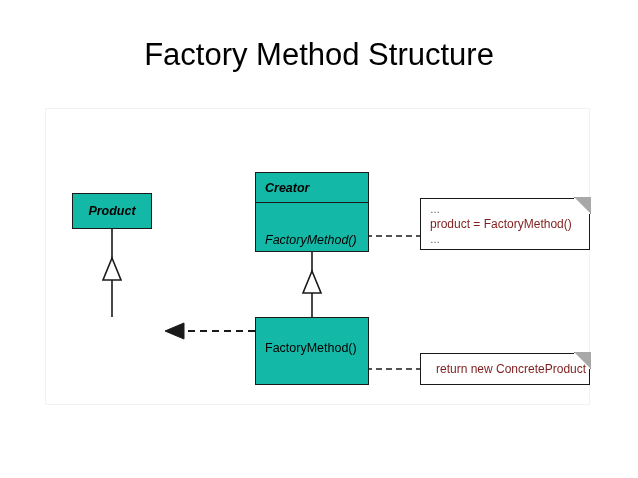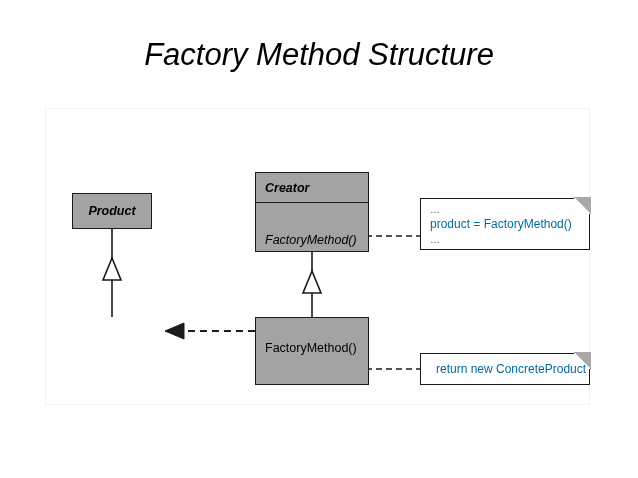--- a/index.html
+++ b/index.html
@@ -23,21 +23,20 @@
     left: 0;
     top: 36px;
     width: 638px;
     text-align: center;
     font-size: 31px;
     font-weight: normal;
     line-height: 38px;
     letter-spacing: 0px;
     color: #000000;
     white-space: nowrap;
-    font-style: italic;
   }
 
   
   .content-frame {
     position: absolute;
     left: 45px;
     top: 108px;
     width: 545px;
     height: 297px;
     border: 1px solid #f2f2f2;
@@ -49,21 +48,21 @@
     position: absolute;
     left: 0;
     top: 0;
     width: 638px;
     height: 478px;
   }
 
   
   .uml-box {
     position: absolute;
-    background: #a3a3a3;
+    background: #14b8a6;
     border: 1.6px solid #1a1a1a;
     box-sizing: border-box;
     z-index: 5;
   }
   .uml-compartment {
     box-sizing: border-box;
     display: flex;
     flex-direction: column;
     justify-content: center;
     padding: 0 9px;
@@ -156,21 +155,21 @@
     display: flex;
     flex-direction: column;
     justify-content: center;
     height: 100%;
     box-sizing: border-box;
   }
   .note-line {
     font-size: 12px;
     line-height: 17px;
     white-space: nowrap;
-    color: #0369a1;
+    color: #7f1d1d;
   }
   .note-line.ellipsis {
     font-size: 10px;
     line-height: 13px;
     color: #4d4d4d;
     letter-spacing: 1px;
   }
 
   #note-creator {
     left: 420px; top: 198px; width: 170px; height: 52px;

